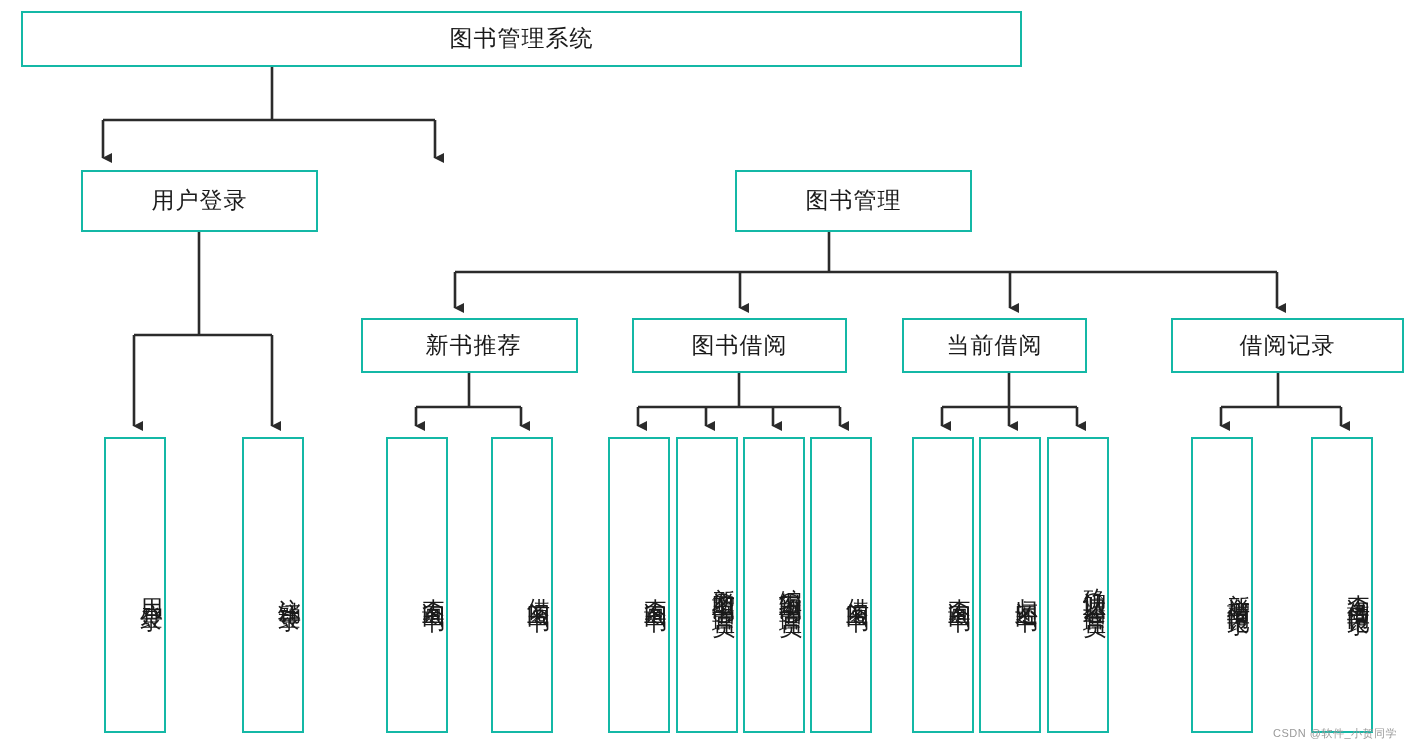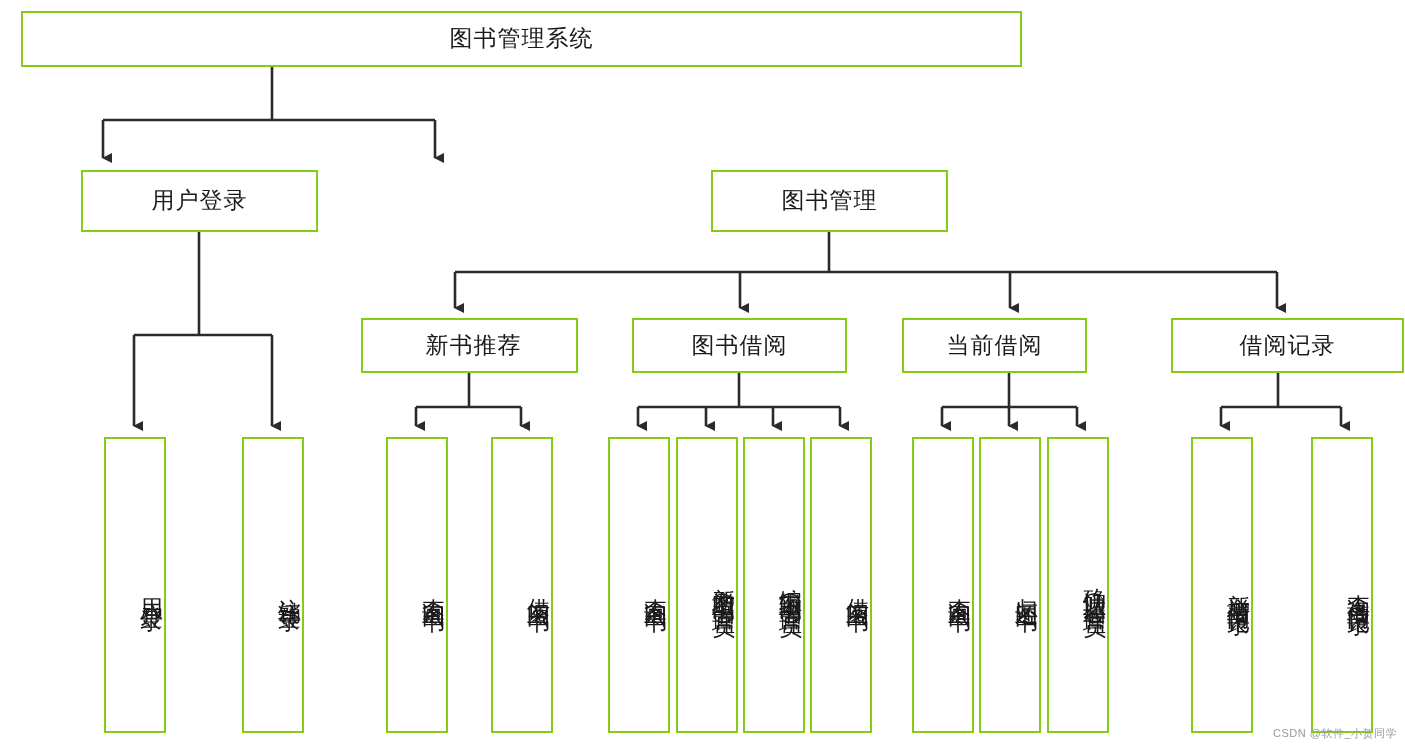--- a/index.html
+++ b/index.html
@@ -23,21 +23,21 @@
     left: 0;
     top: 0;
     width: 1405px;
     height: 747px;
     pointer-events: none;
   }
   .node {
     position: absolute;
     box-sizing: border-box;
     background: #ffffff;
-    border: 2px solid #84cc16;
+    border: 2px solid #14b8a6;
     display: flex;
     align-items: center;
     justify-content: center;
     color: #1a1a1a;
   }
   .node.horiz {
     font-size: 23px;
     letter-spacing: 1px;
     line-height: 1.1;
   }
@@ -124,21 +124,21 @@
     </g>
   </svg>
 
   <div class="node horiz" style="left:21px; top:11px; width:1001px; height:56px;">
     <span class="lbl">图书管理系统</span>
   </div>
 
   <div class="node horiz" style="left:81px; top:170px; width:237px; height:62px;">
     <span class="lbl">用户登录</span>
   </div>
-  <div class="node horiz" style="left:711px; top:170px; width:237px; height:62px;">
+  <div class="node horiz" style="left:735px; top:170px; width:237px; height:62px;">
     <span class="lbl">图书管理</span>
   </div>
 
   <div class="node horiz" style="left:361px; top:318px; width:217px; height:55px;padding-left:8px;">
     <span class="lbl">新书推荐</span>
   </div>
   <div class="node horiz" style="left:632px; top:318px; width:215px; height:55px;align-items:center;">
     <span class="lbl">图书借阅</span>
   </div>
   <div class="node horiz" style="left:902px; top:318px; width:185px; height:55px;">

